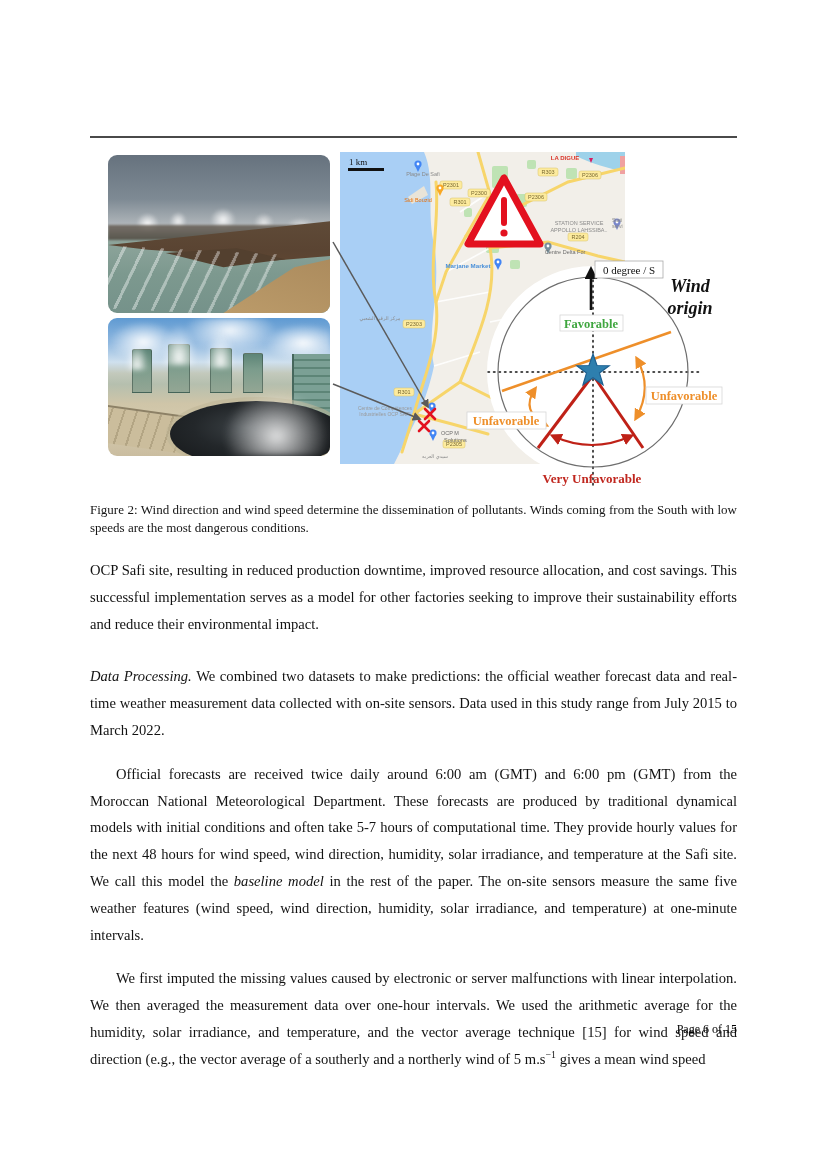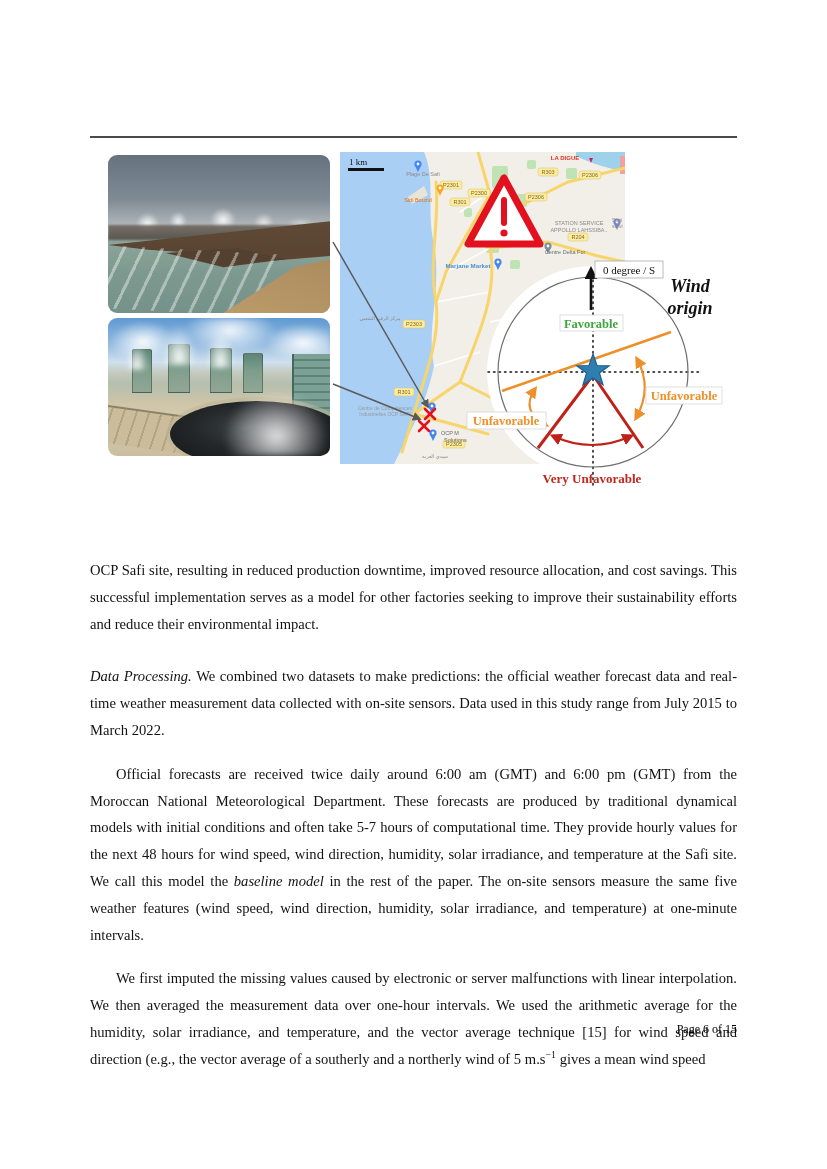--- a/index.html
+++ b/index.html
@@ -278,20 +278,24 @@
       <g>
         <rect x="556" y="239" width="76" height="17" fill="#ffffff" stroke="#d6d6d6" stroke-width=".8"></rect>
         <text x="594" y="252" font-size="12.5" font-weight="bold" fill="#ee8f2a" text-anchor="middle">Unfavorable</text>
       </g>
       <text x="502" y="335" font-size="13" font-weight="bold" fill="#c0271f" text-anchor="middle">Very Unfavorable</text>
 
       <polygon points="503,206 507,217.5 519.2,217.7 509.5,225.1 513,236.8 503,229.8 493,236.8 496.5,225.1 486.8,217.7 499,217.5" fill="#2e7fae" stroke="#1d6091" stroke-width="1.2"></polygon>
     </svg>
   </div>
 
+  <div class="caption">
+    <span>Figure 2:</span>
+    <span>Wind direction and wind speed determine the dissemination of pollutants. Winds coming from the South with low speeds are the most dangerous conditions.</span>
+  </div>
 
   <div class="body-text">
     <p class="sp"><span>OCP Safi site, resulting in reduced production downtime, improved resource allocation, and cost savings. This successful implementation serves as a model for other factories seeking to improve their sustainability efforts and reduce their environmental impact.</span></p>
     <p><span class="it">Data Processing.</span> <span>We combined two datasets to make predictions: the official weather forecast data and real-time weather measurement data collected with on-site sensors. Data used in this study range from July 2015 to March 2022.</span></p>
     <p class="ind"><span>Official forecasts are received twice daily around 6:00 am (GMT) and 6:00 pm (GMT) from the Moroccan National Meteorological Department. These forecasts are produced by traditional dynamical models with initial conditions and often take 5-7 hours of computational time. They provide hourly values for the next 48 hours for wind speed, wind direction, humidity, solar irradiance, and temperature at the Safi site. We call this model the </span><span class="it">baseline model</span><span> in the rest of the paper. The on-site sensors measure the same five weather features (wind speed, wind direction, humidity, solar irradiance, and temperature) at one-minute intervals.</span></p>
     <p class="ind"><span>We first imputed the missing values caused by electronic or server malfunctions with linear interpolation. We then averaged the measurement data over one-hour intervals. We used the arithmetic average for the humidity, solar irradiance, and temperature, and the vector average technique [15] for wind speed and direction (e.g., the vector average of a southerly and a northerly wind of 5 m.s</span><sup>−1</sup><span> gives a mean wind speed</span></p>
   </div>
 
   <div class="footer">Page 6 of 15</div>
 </div>

